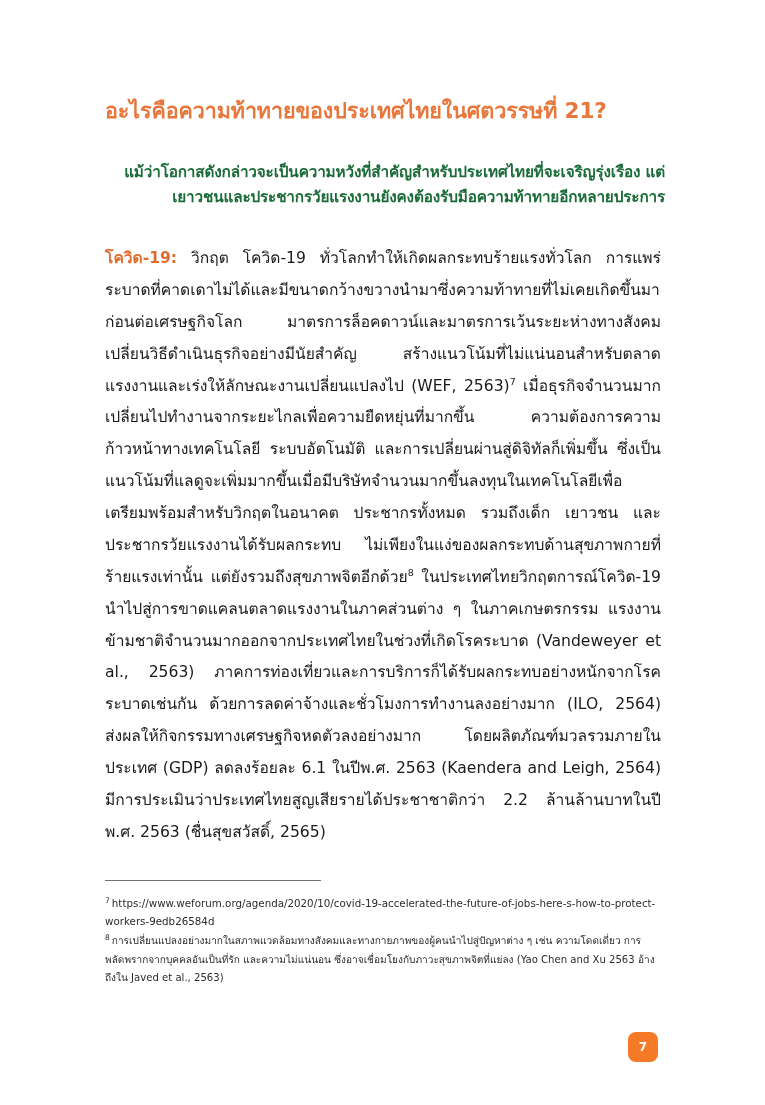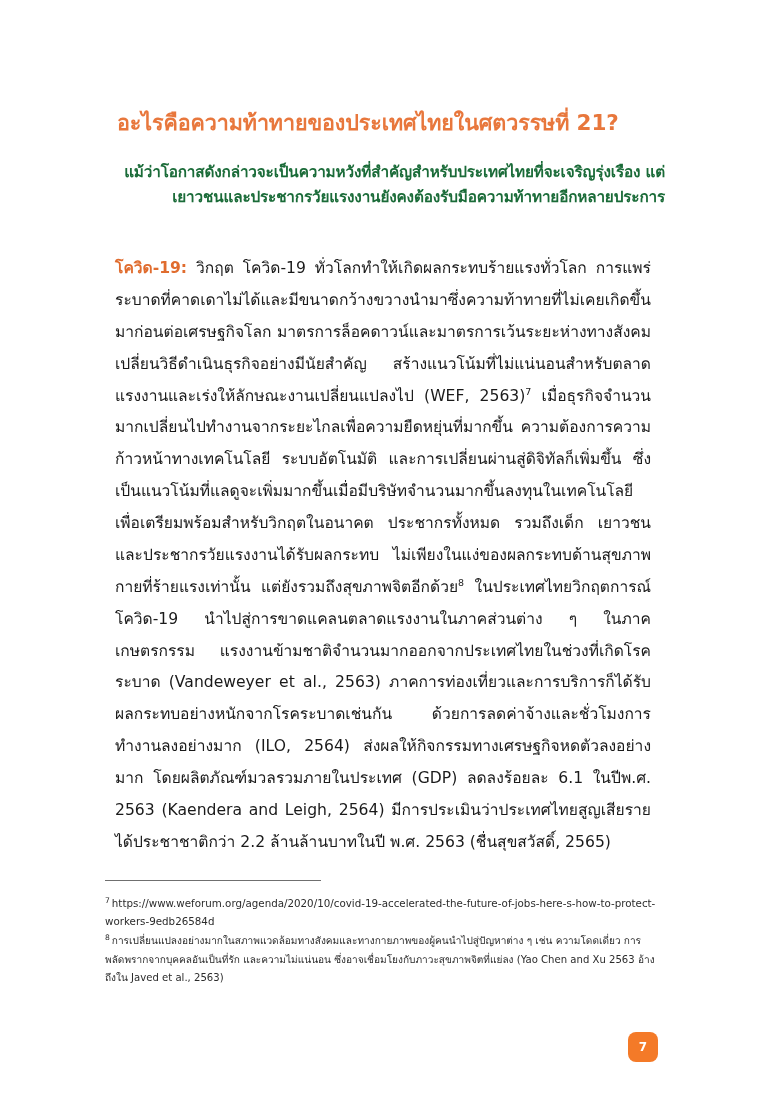--- a/index.html
+++ b/index.html
@@ -30,21 +30,21 @@
     top: 0;
     width: 556px;
   }
 
   
   .doc-heading {
     position: absolute;
     left: 0;
     top: 96px;
     width: 556px;
-    margin: 12px;
+    margin: 0;
     font-size: 21.5px;
     line-height: 1.35;
     font-weight: 700;
     color: #e8773c;
     letter-spacing: -0.1px;
     white-space: nowrap;
   }
 
   
   .doc-subheading {
@@ -63,21 +63,21 @@
 
   
   .body-block {
     position: absolute;
     left: 0;
     top: 243px;
     width: 556px;
   }
 
   .body-para {
-    margin: 10px;
+    margin: 0;
     font-size: 15.6px;
     line-height: 2.045;
     color: #1a1a1a;
     text-align: justify;
     text-justify: inter-word;
     letter-spacing: 0;
     font-weight: 400;
   }
 
   .lead-term {

